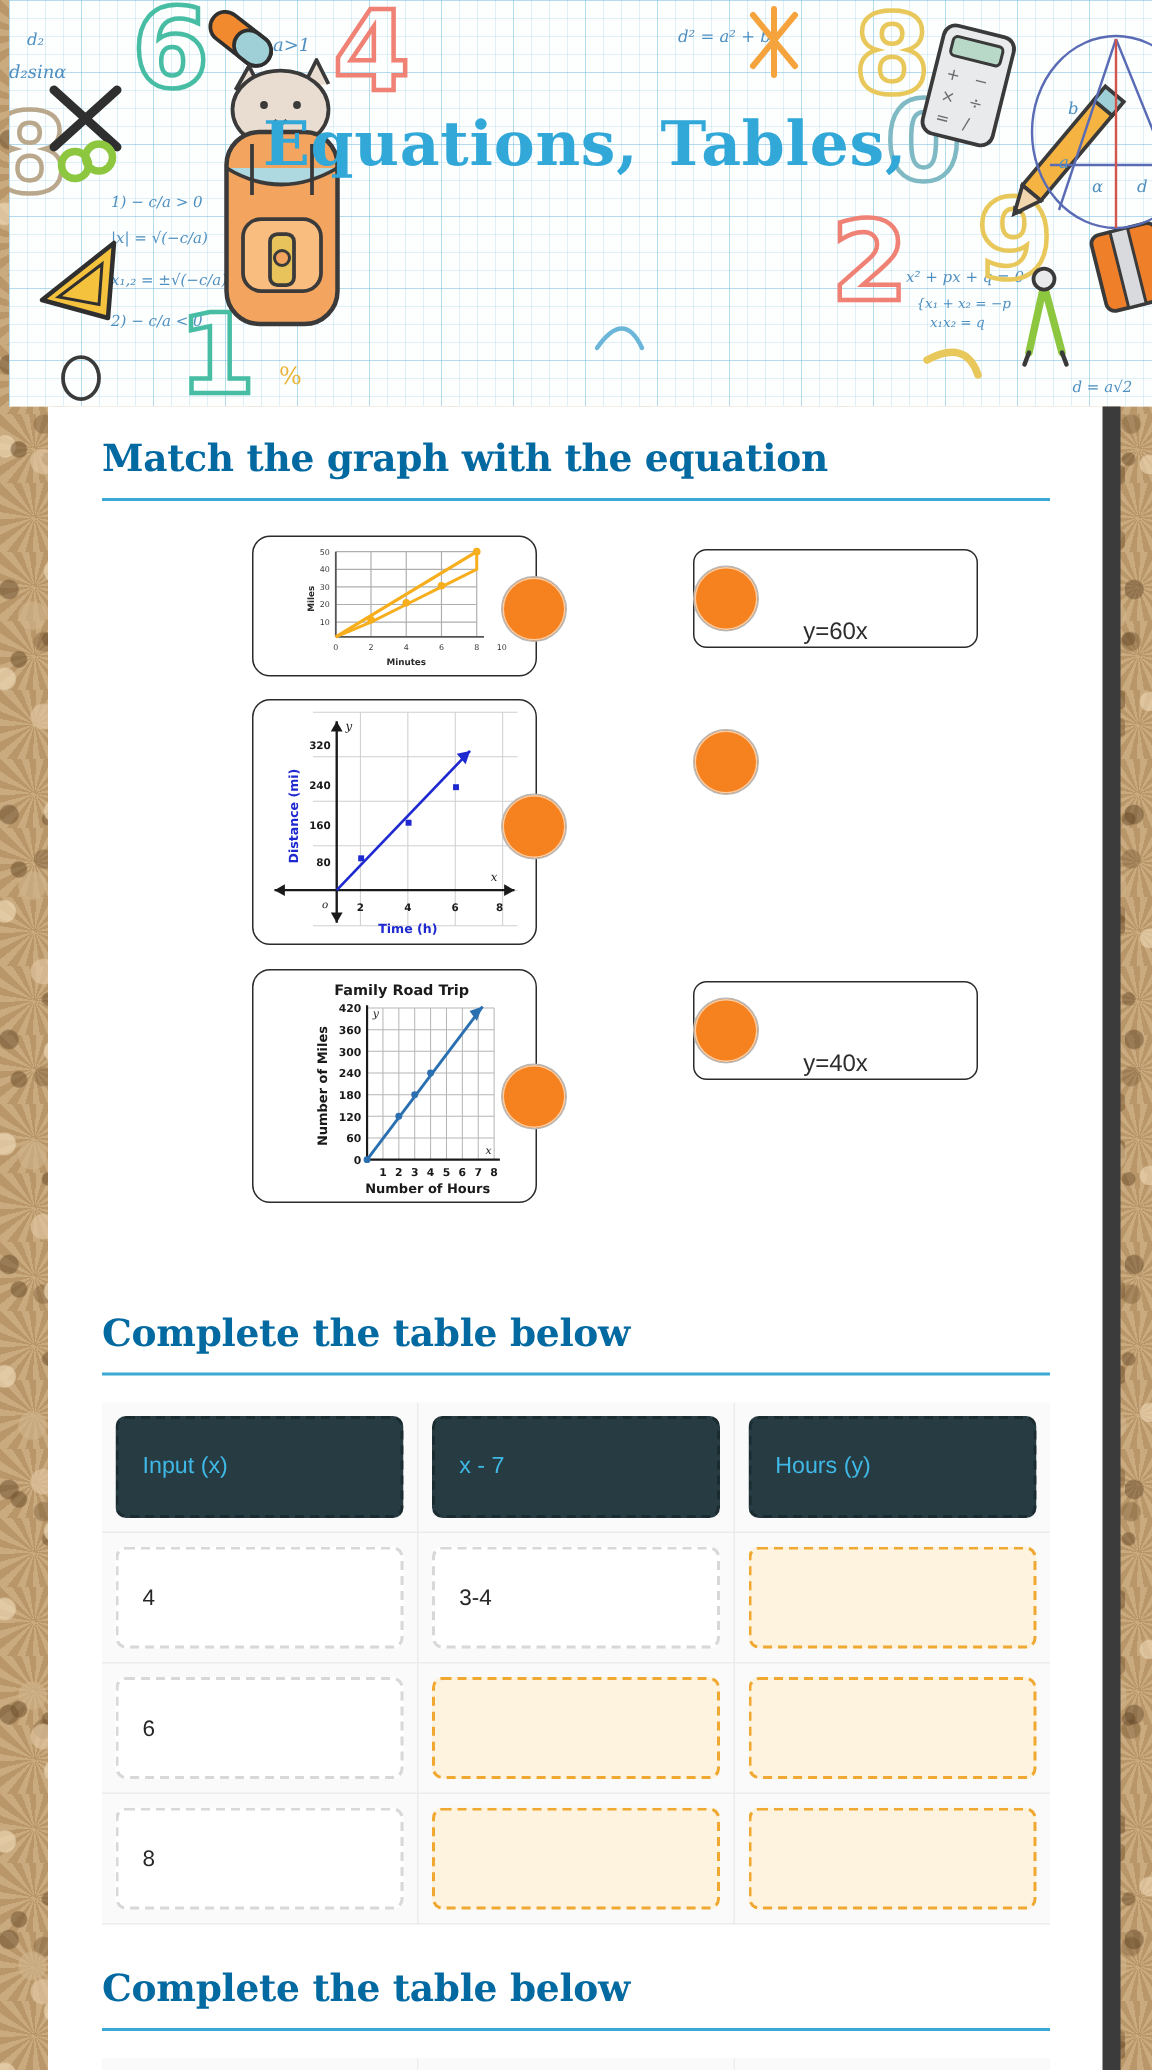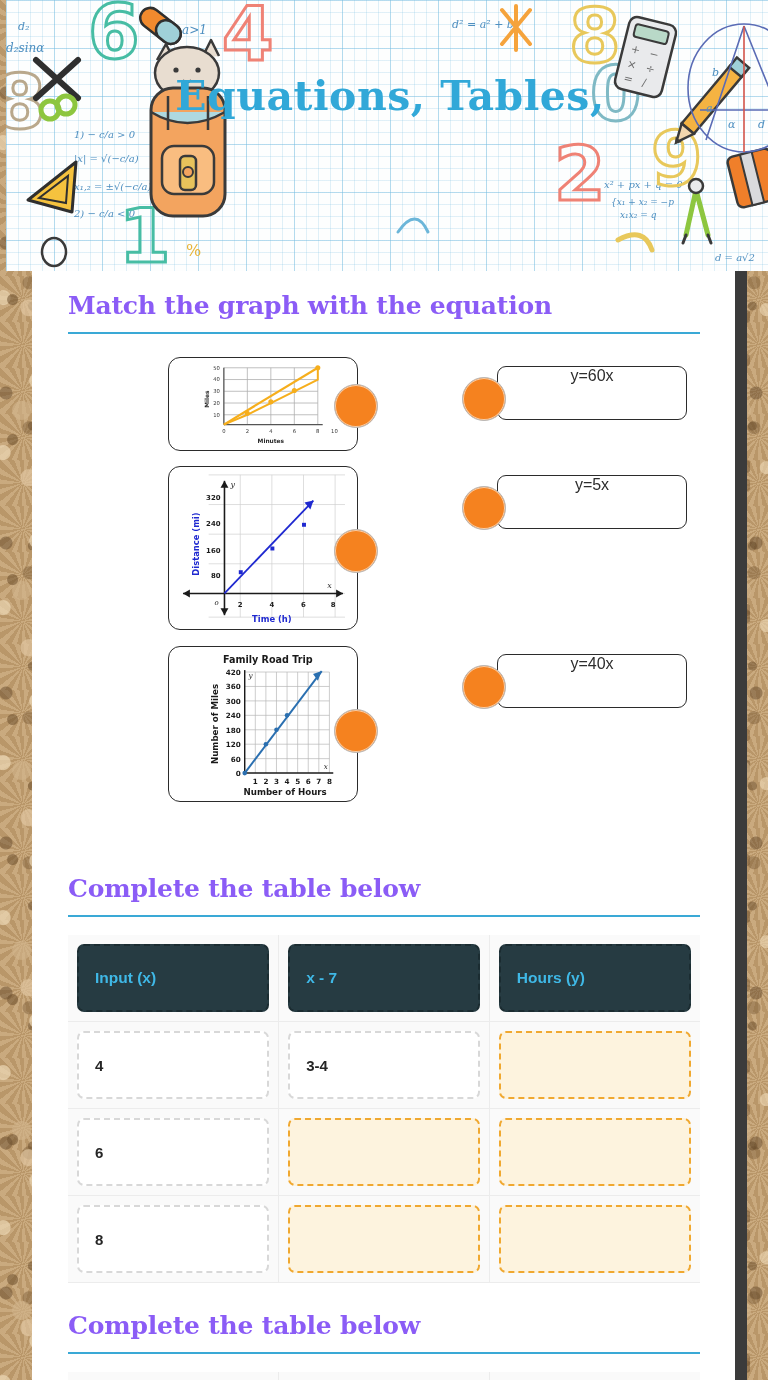--- a/index.html
+++ b/index.html
@@ -88,21 +88,21 @@
     width: 704px;
     min-height: 1109px;
     background: #ffffff;
     padding: 0;
   }
 
   .section-heading {
     font-family: "DejaVu Serif", serif;
     font-weight: bold;
     font-size: 25px;
-    color: #8b5cf6;
+    color: #0369a1;
     letter-spacing: -.2px;
   }
   .heading-rule {
     height: 2px;
     background: #3aa9d6;
     margin-top: 12px;
   }
   .section-block { padding: 0 36px; }
 
   
@@ -120,28 +120,28 @@
     border-radius: 12px;
     background: #ffffff;
   }
   .graph-card.g1 { top: 1px;   height: 94px; }
   .graph-card.g2 { top: 110px; height: 164px; }
   .graph-card.g3 { top: 290px; height: 156px; }
   .graph-card svg { display: block; width: 100%; height: 100%; }
 
   .eq-card {
     position: absolute;
-    left: 429px;
+    left: 394px;
     width: 190px;
-    height: 54px;
+    height: 66px;
     border: 1.4px solid #2b2b2b;
     border-radius: 9px;
     background: #ffffff;
     display: flex;
-    align-items: flex-start;
+    align-items: flex-end;
     justify-content: center;
     font-size: 16px;
     color: #2d2d2d;
   }
   .eq-card.e1 { top: 10px; }
   .eq-card.e2 { top: 119px; }
   .eq-card.e3 { top: 298px; }
 
   .dot {
     position: absolute;
@@ -152,21 +152,21 @@
     box-shadow: 0 0 0 1px rgba(255,255,255,.6) inset;
   }
   .dot.d-g1 { left: 266px; top: 28px; }
   .dot.d-g2 { left: 266px; top: 173px; }
   .dot.d-g3 { left: 266px; top: 353px; }
   .dot.d-e1 { left: 394px; top: 21px; }
   .dot.d-e2 { left: 394px; top: 130px; }
   .dot.d-e3 { left: 394px; top: 309px; }
 
   
-  .table-wrap { margin-top: 18px; font-weight: bold; }
+  .table-wrap { margin-top: 18px; }
   .wsheet-table {
     width: 100%;
     border-collapse: collapse;
     table-layout: fixed;
     background: #fafafa;
   }
   .wsheet-table td {
     border-right: 1px solid #ececec;
     border-bottom: 1px solid #ececec;
     padding: 9px 9px;
@@ -492,23 +492,20 @@
         </svg>
       </div>
 
       <div class="dot d-g1"></div>
       <div class="dot d-g2"></div>
       <div class="dot d-g3"></div>
 
       <div class="eq-card e1">
         <span>y=60x</span>
       </div>
-      <div class="eq-card e2">
-        <span>y=5x</span>
-      </div>
       <div class="eq-card e3">
         <span>y=40x</span>
       </div>
 
       <div class="dot d-e1"></div>
       <div class="dot d-e2"></div>
       <div class="dot d-e3"></div>
     </div>
   </div>
 

